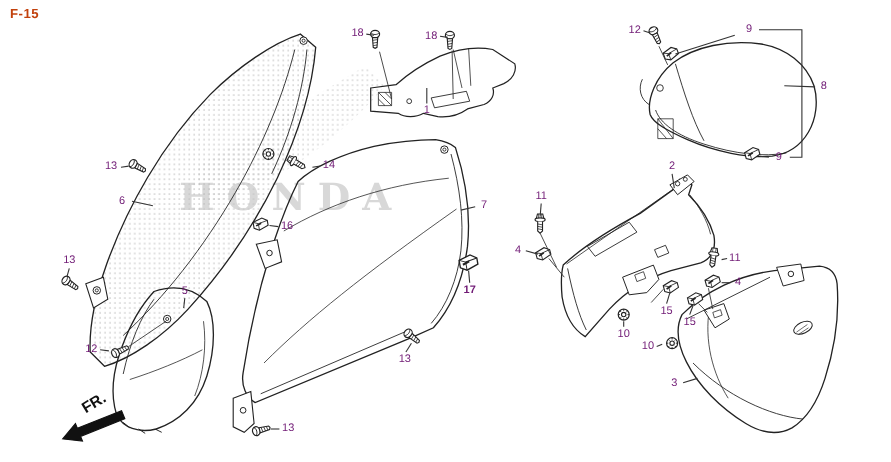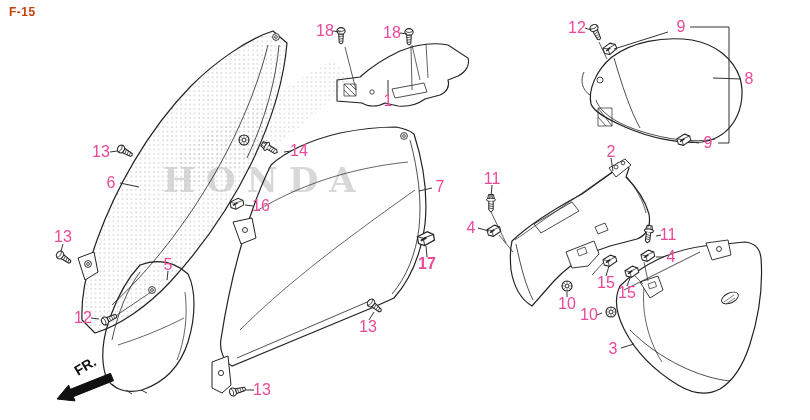--- a/index.html
+++ b/index.html
@@ -4,21 +4,21 @@
 <style>
   html,body{margin:0;padding:0;background:#fff;}
   #stage{position:relative;width:810px;height:420px;background:#ffffff;overflow:hidden;
          font-family:"Liberation Sans",sans-serif;}
   .page-code{position:absolute;left:9px;top:5px;font-size:12px;font-weight:bold;color:#c2410c;
              letter-spacing:0.5px;}
   .watermark{position:absolute;left:163px;top:160px;font-family:"DejaVu Serif",serif;
              font-weight:bold;font-size:34px;letter-spacing:11px;color:#d2d2d2;opacity:.85;
              user-select:none;}
   svg.art{position:absolute;left:0;top:0;}
-  .callout{position:absolute;transform:translate(-50%,-50%);font-size:16px;color:#ec4899;
+  .callout{position:absolute;transform:translate(-50%,-50%);font-size:10px;color:#701a75;
            line-height:1;white-space:nowrap;}
 </style>
 </head>
 <body>
 
 <div id="stage">
 
   <div class="page-code">F-15</div>
 
   <div class="watermark">HONDA</div>

